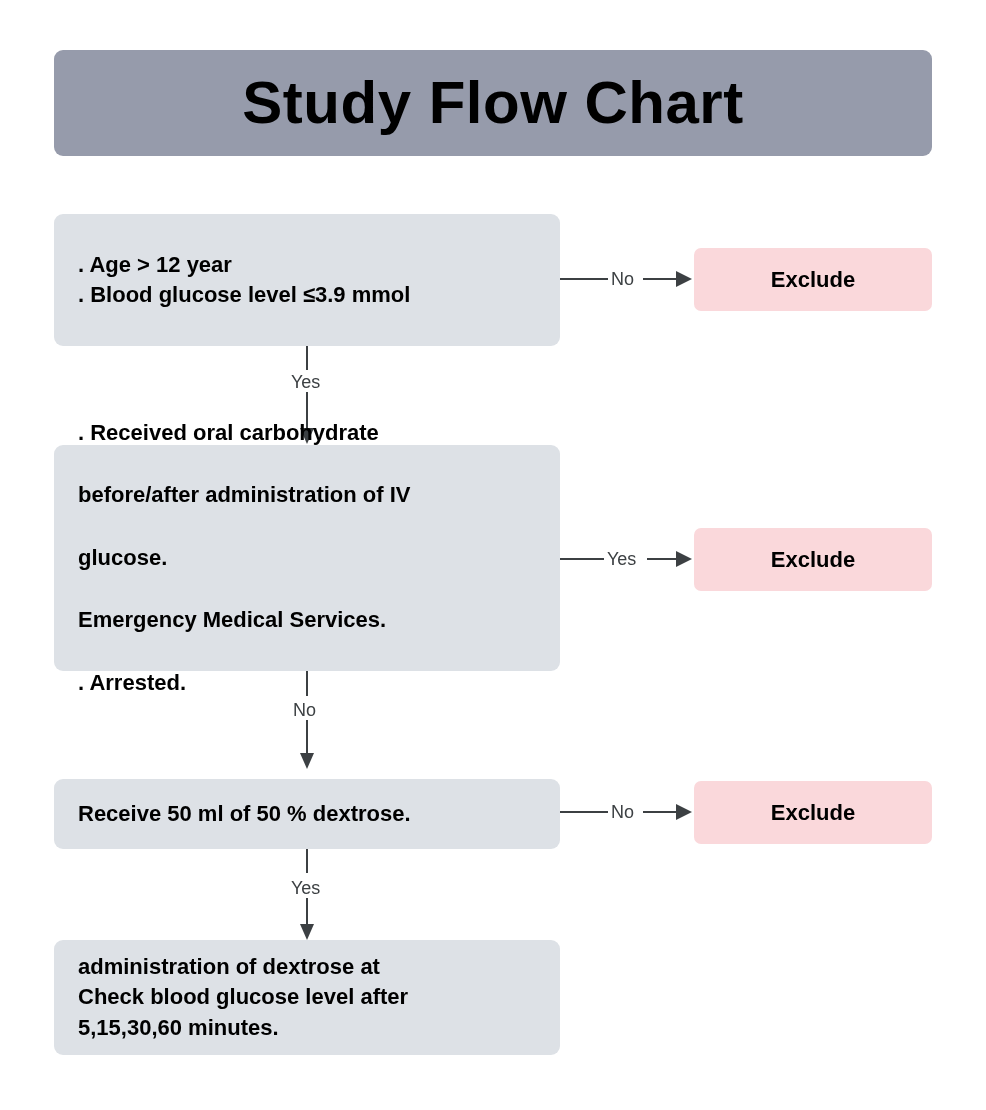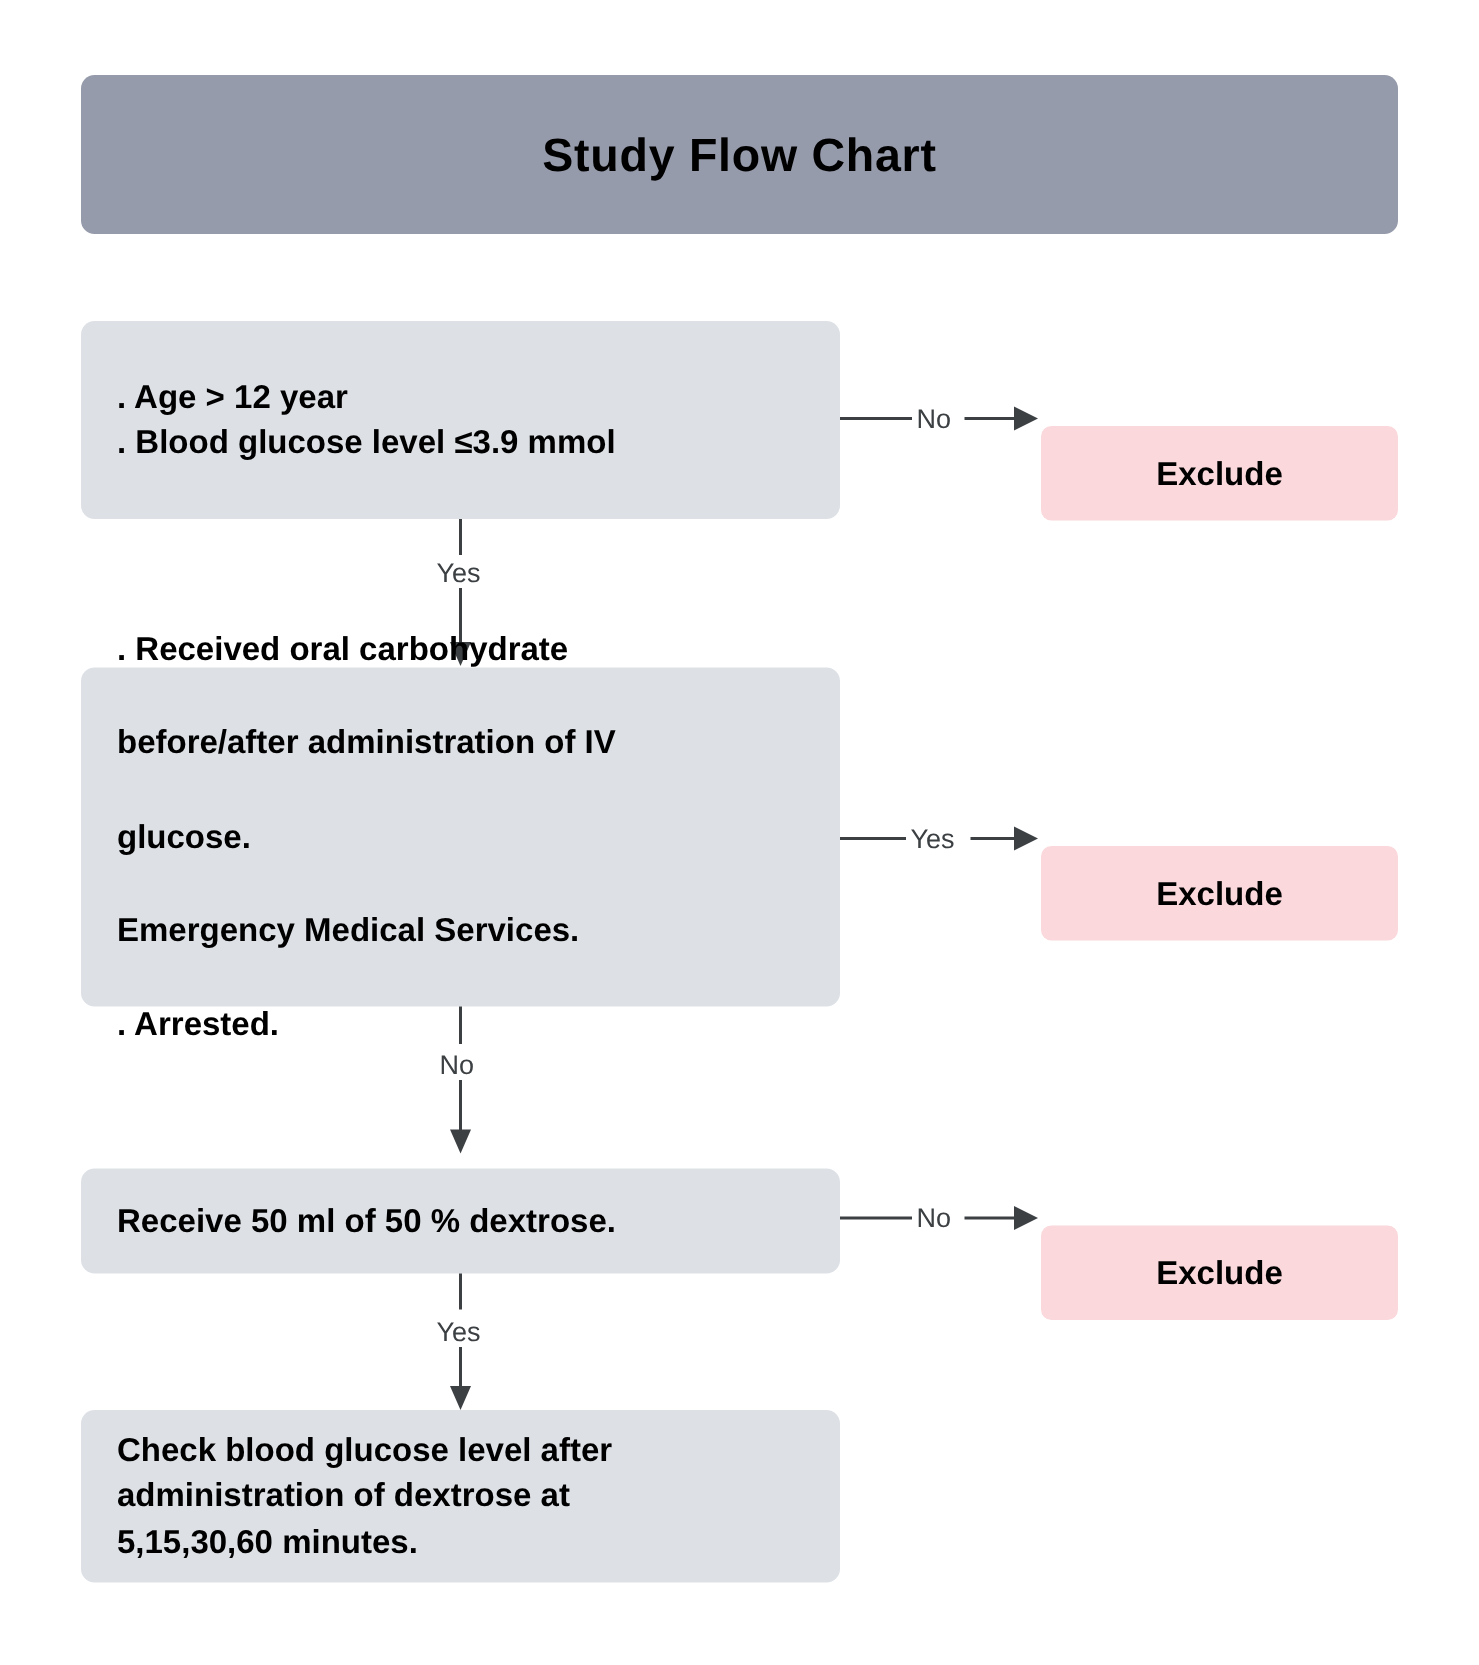--- a/index.html
+++ b/index.html
@@ -27,21 +27,21 @@
     top: 50px;
     width: 878px;
     height: 106px;
     background: #969bab;
     border-radius: 9px;
     display: flex;
     align-items: center;
     justify-content: center;
   }
   .title-text {
-    font-size: 31px;
+    font-size: 60px;
     font-weight: bold;
     color: #000000;
     letter-spacing: 0.5px;
     line-height: 1;
   }
 
   
   .node {
     position: absolute;
     background: #dde1e6;
@@ -65,21 +65,20 @@
   .exclude {
     position: absolute;
     left: 694px;
     width: 238px;
     height: 63px;
     background: #fad8db;
     border-radius: 7px;
     display: flex;
     align-items: center;
     justify-content: center;
-    margin-top: 36px;
   }
   .exclude-label {
     font-size: 22px;
     font-weight: bold;
     color: #000000;
   }
 
   
   .conn-v {
     position: absolute;
@@ -180,18 +179,18 @@
   <div class="exclude" style="top:781px;">
     <span class="exclude-label">Exclude</span>
   </div>
 
   <div class="conn-v" style="left:306px; top:849px; height:24px;"></div>
   <div class="edge-label" style="left:288px; top:878px;">Yes</div>
   <div class="conn-v" style="left:306px; top:898px; height:28px;"></div>
   <div class="arrow-down" style="left:300px; top:924px;"></div>
 
   <div class="node" style="left:54px; top:940px; width:506px; height:115px;">
+    <div class="line">administration of dextrose at</div>
     <div class="line">Check blood glucose level after</div>
-    <div class="line">administration of dextrose at</div>
     <div class="line">5,15,30,60 minutes.</div>
   </div>
 
 </div>
 
 </body></html>

